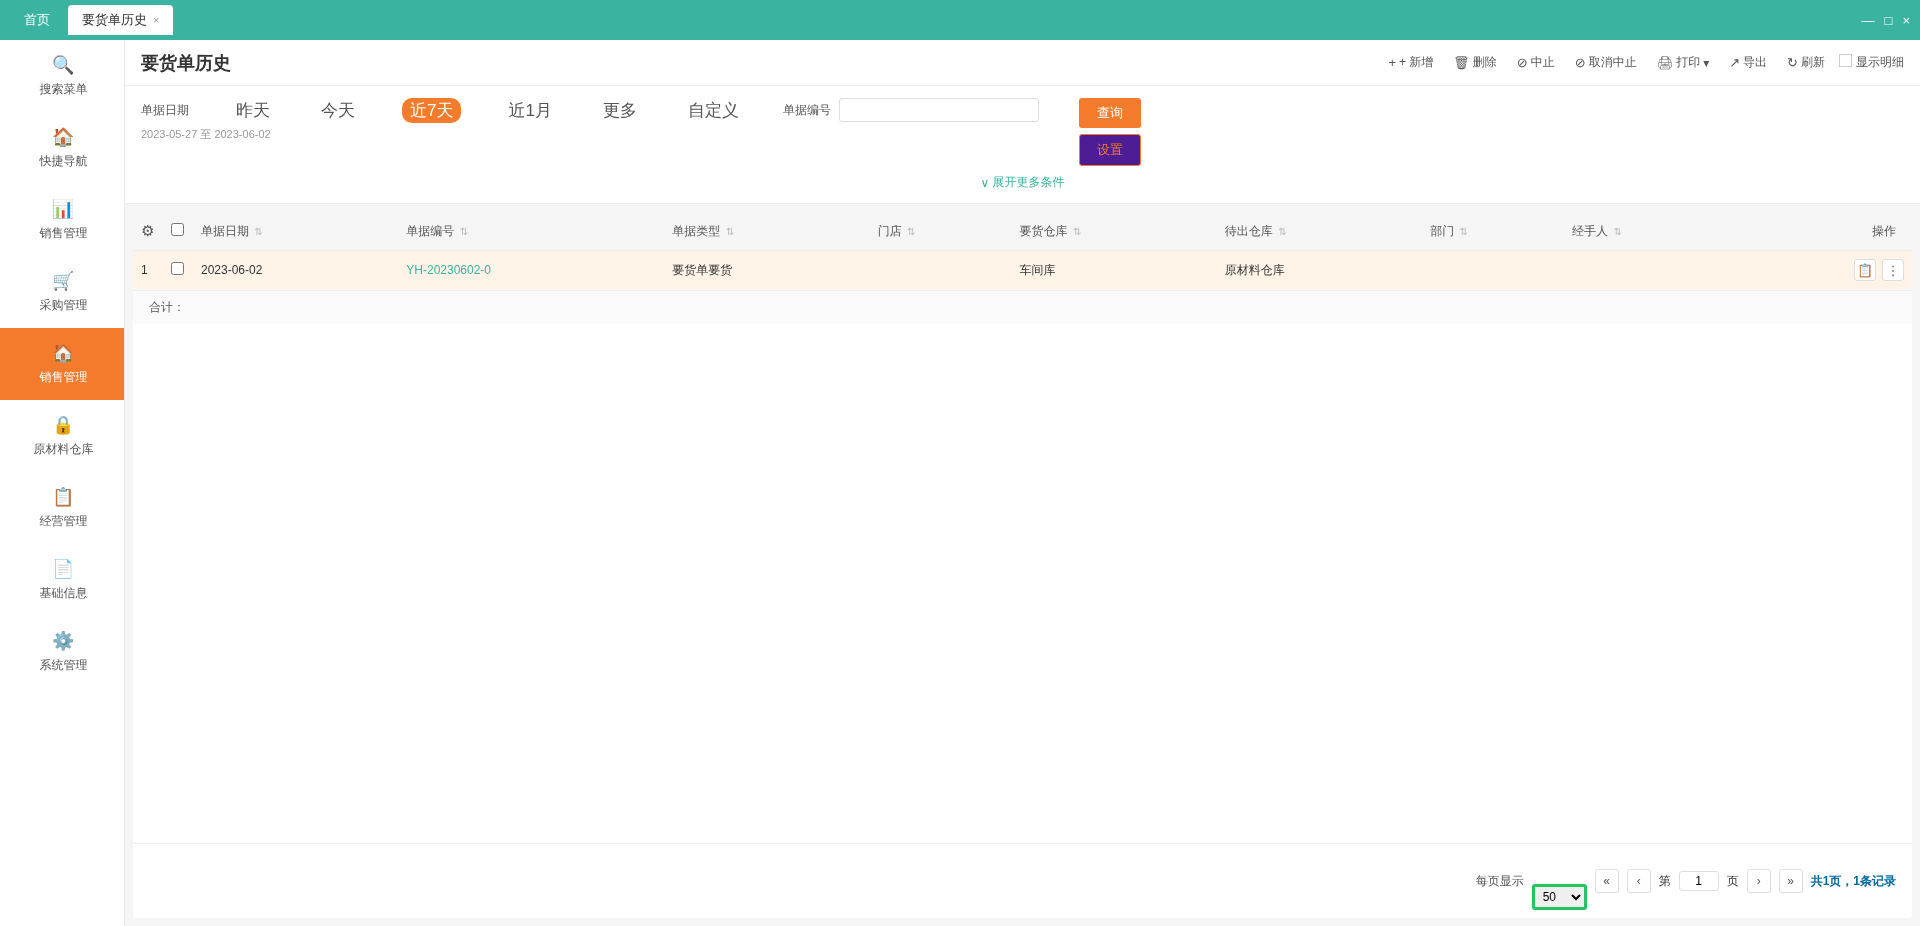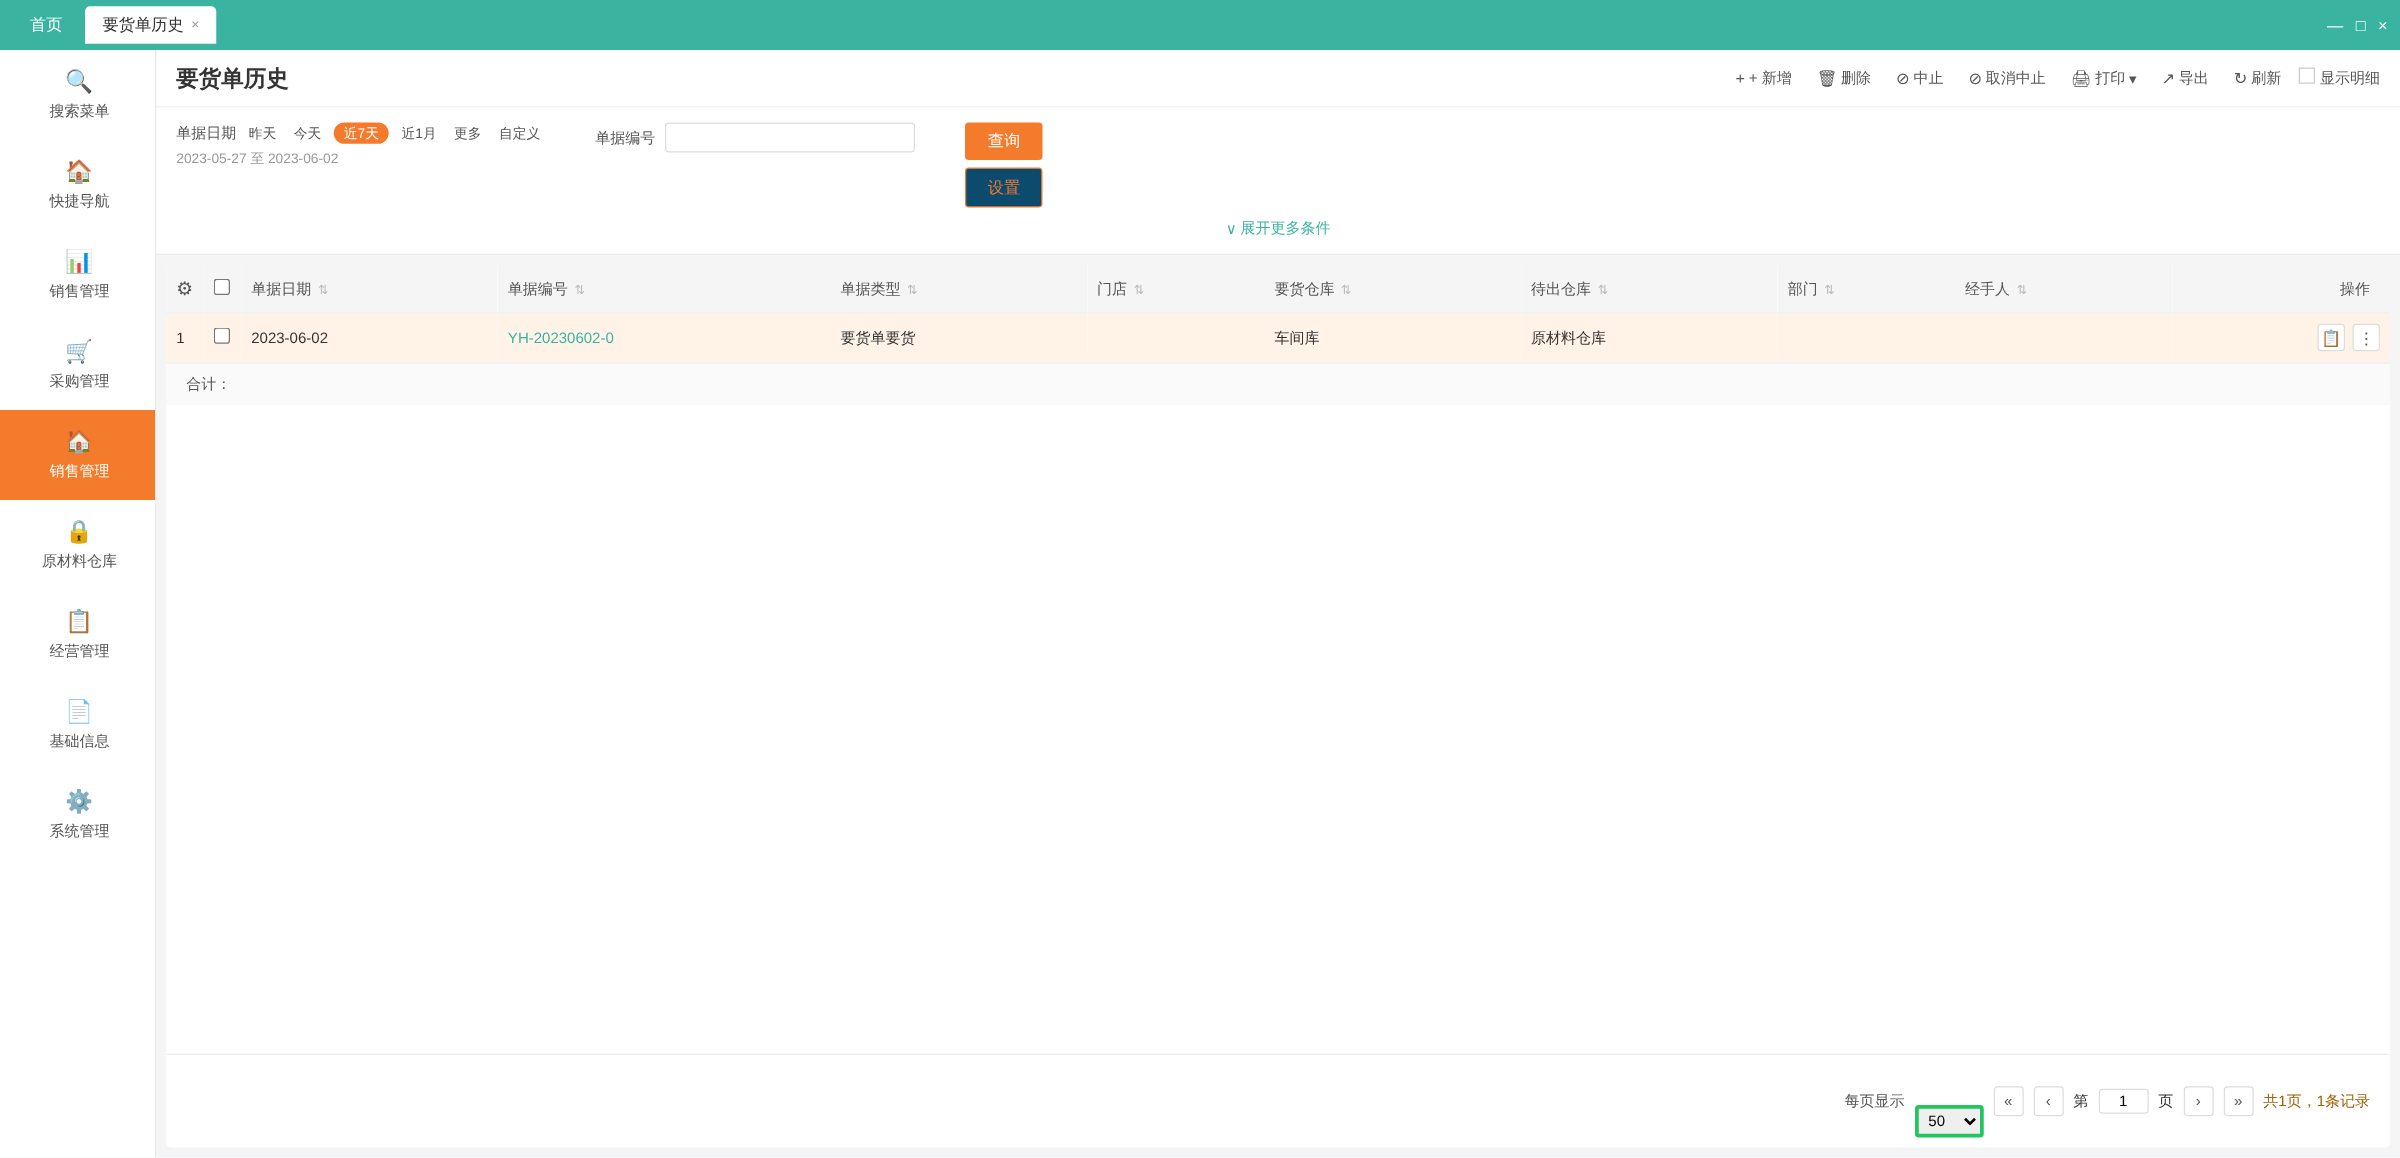--- a/index.html
+++ b/index.html
@@ -32,28 +32,28 @@
     .header-actions { display: flex; align-items: center; gap: 8px; }
     .action-btn { display: flex; align-items: center; gap: 3px; font-size: 12px; color: #555; cursor: pointer; padding: 4px 6px; border-radius: 3px; }
     .action-btn .btn-icon { font-size: 13px; }
     .display-toggle { display: flex; align-items: flex-start; gap: 4px; font-size: 12px; color: #555; cursor: pointer; }
     .checkbox-small { width: 13px; height: 13px; border: 1px solid #ccc; display: inline-block; }
 
     
     .filter-area { background: #fff; padding: 12px 16px; border-bottom: 1px solid #eee; flex-shrink: 0; }
     .filter-label { font-size: 12px; color: #555; white-space: nowrap; }
     .date-filter-btns { display: flex; gap: 6px; align-items: center; }
-    .date-btn { font-size: 11px; color: #555; cursor: pointer; padding: 1px 4px; border-radius: 3px; }
+    .date-btn { font-size: 17px; color: #555; cursor: pointer; padding: 1px 4px; border-radius: 3px; margin-left: 37px; }
     .date-btn.active { background: #f47b2b; color: #fff; border-radius: 10px; padding: 1px 8px; }
     .date-range { font-size: 11px; color: #999; margin-top: 2px; }
     .filter-input { border: 1px solid #ddd; border-radius: 3px; padding: 4px 8px; font-size: 12px; width: 200px; outline: none; }
     .filter-select { border: 1px solid #ddd; border-radius: 3px; padding: 4px 8px; font-size: 12px; width: 200px; outline: none; background: #fff; }
     .expand-btn { font-size: 12px; color: #3ab3a0; cursor: pointer; display: flex; align-items: center; gap: 3px; }
     .query-btn { background: #f47b2b; color: #fff; border: none; border-radius: 3px; padding: 6px 18px; font-size: 13px; cursor: pointer; }
-    .settings-btn { border: 1px solid #f47b2b; color: #f47b2b; background: #0c4a6e; border-radius: 3px; padding: 6px 14px; font-size: 13px; cursor: pointer; }
+    .settings-btn { border: 1px solid #f47b2b; color: #f47b2b; background: #4c1d95; border-radius: 3px; padding: 6px 14px; font-size: 13px; cursor: pointer; }
     .btn-group { display: flex; flex-direction: column; gap: 6px; }
 
     
     .table-area { flex: 1; overflow: auto; padding: 0; background: #fff; margin: 8px; border-radius: 4px; display: flex; flex-direction: column; }
     .data-table { width: 100%; border-collapse: collapse; font-size: 12px; }
     .data-table thead tr { background: #f5f5f5; }
     .data-table th { padding: 10px 8px; text-align: left; font-weight: normal; color: #555; border-bottom: 1px solid #eee; white-space: nowrap; position: relative; }
     .data-table th .sort-icon { font-size: 10px; color: #bbb; margin-left: 2px; }
     .data-table td { padding: 8px 8px; border-bottom: 1px solid #f5f5f5; color: #333; }
     .data-table tbody tr.selected { background: #fff3e8; }
@@ -63,21 +63,21 @@
     .settings-col { width: 30px; text-align: center; cursor: pointer; font-size: 15px; color: #888; }
     .checkbox-col { width: 30px; text-align: center; }
 
     
     .table-footer { background: #fafafa; border-top: 1px solid #eee; padding: 8px 16px; font-size: 12px; color: #555; flex-shrink: 0; }
     .pagination-area { background: #fff; border-top: 1px solid #eee; padding: 8px 16px; display: flex; align-items: center; justify-content: flex-end; gap: 8px; font-size: 12px; flex-shrink: 0; }
     .pagination-area .per-page-label { color: #555; }
     .per-page-select { border: 3px solid #22c55e; border-radius: 3px; padding: 2px 4px; font-size: 12px; outline: none; margin-top: 32px; }
     .page-nav-btn { width: 24px; height: 24px; border: 1px solid #ddd; border-radius: 3px; cursor: pointer; display: flex; align-items: center; justify-content: center; font-size: 12px; color: #555; background: #fff; }
     .page-num-input { border: 1px solid #ddd; border-radius: 3px; padding: 2px 6px; font-size: 12px; width: 40px; text-align: center; outline: none; }
-    .page-total { color: #a16207; }
+    .page-total { color: #0369a1; font-weight: bold; }
 
     .filter-section { display: flex; align-items: flex-start; gap: 40px; }
     .filter-col { display: flex; align-items: center; gap: 8px; }
     .filter-col-date { display: flex; flex-direction: column; gap: 2px; }
     .filter-col-date-inner { display: flex; align-items: center; gap: 6px; }
   </style>
 </head>
 <body>
 
 <div class="top-bar">

